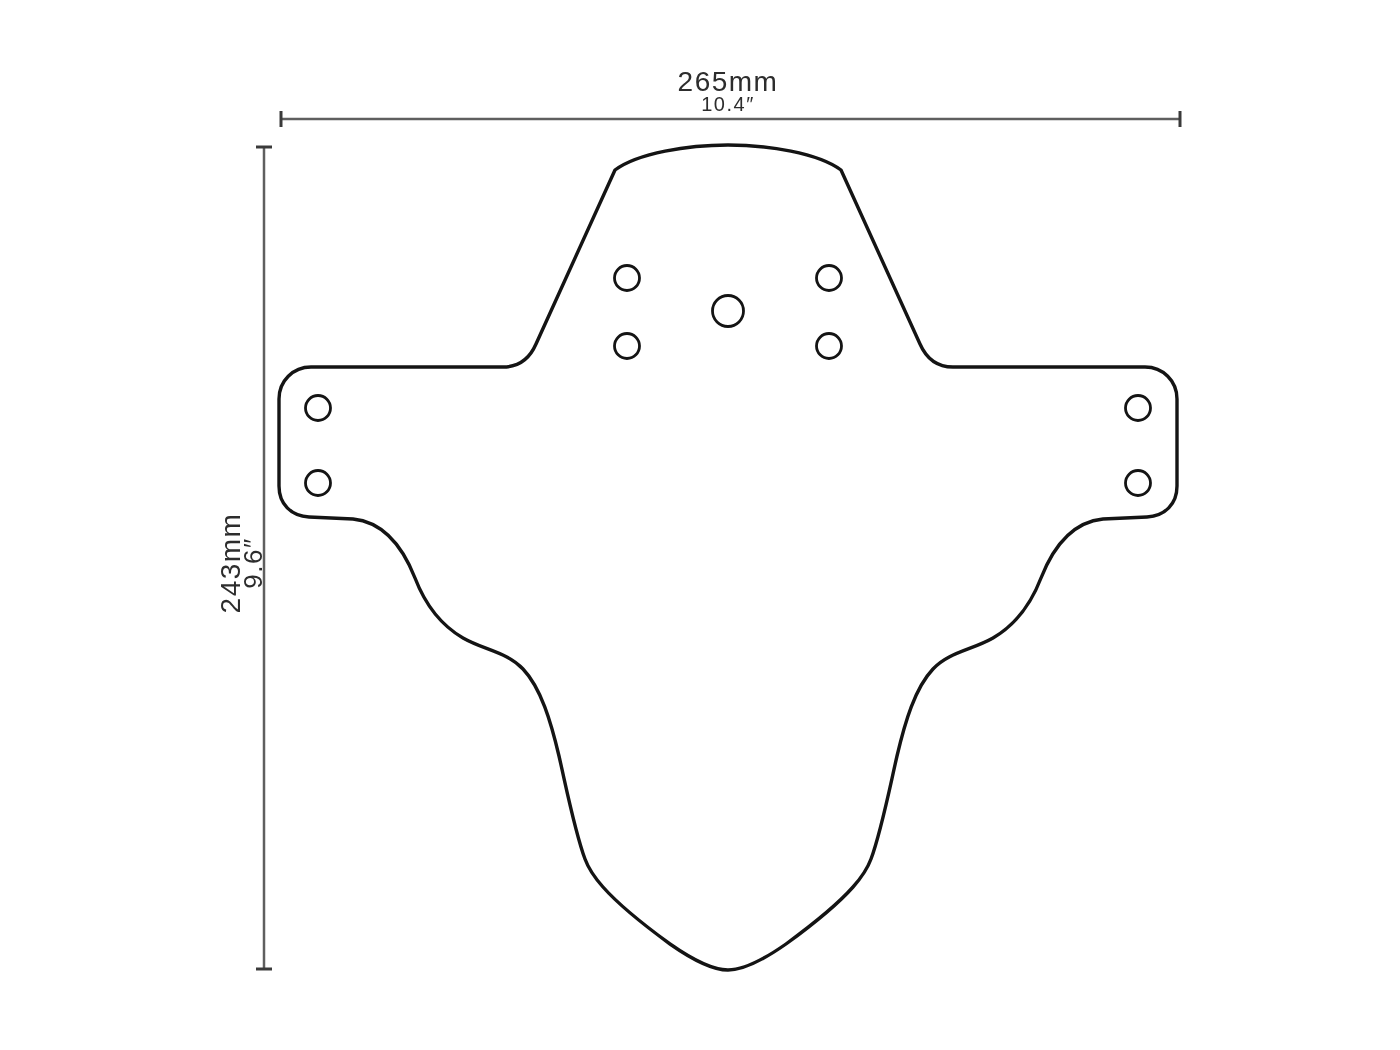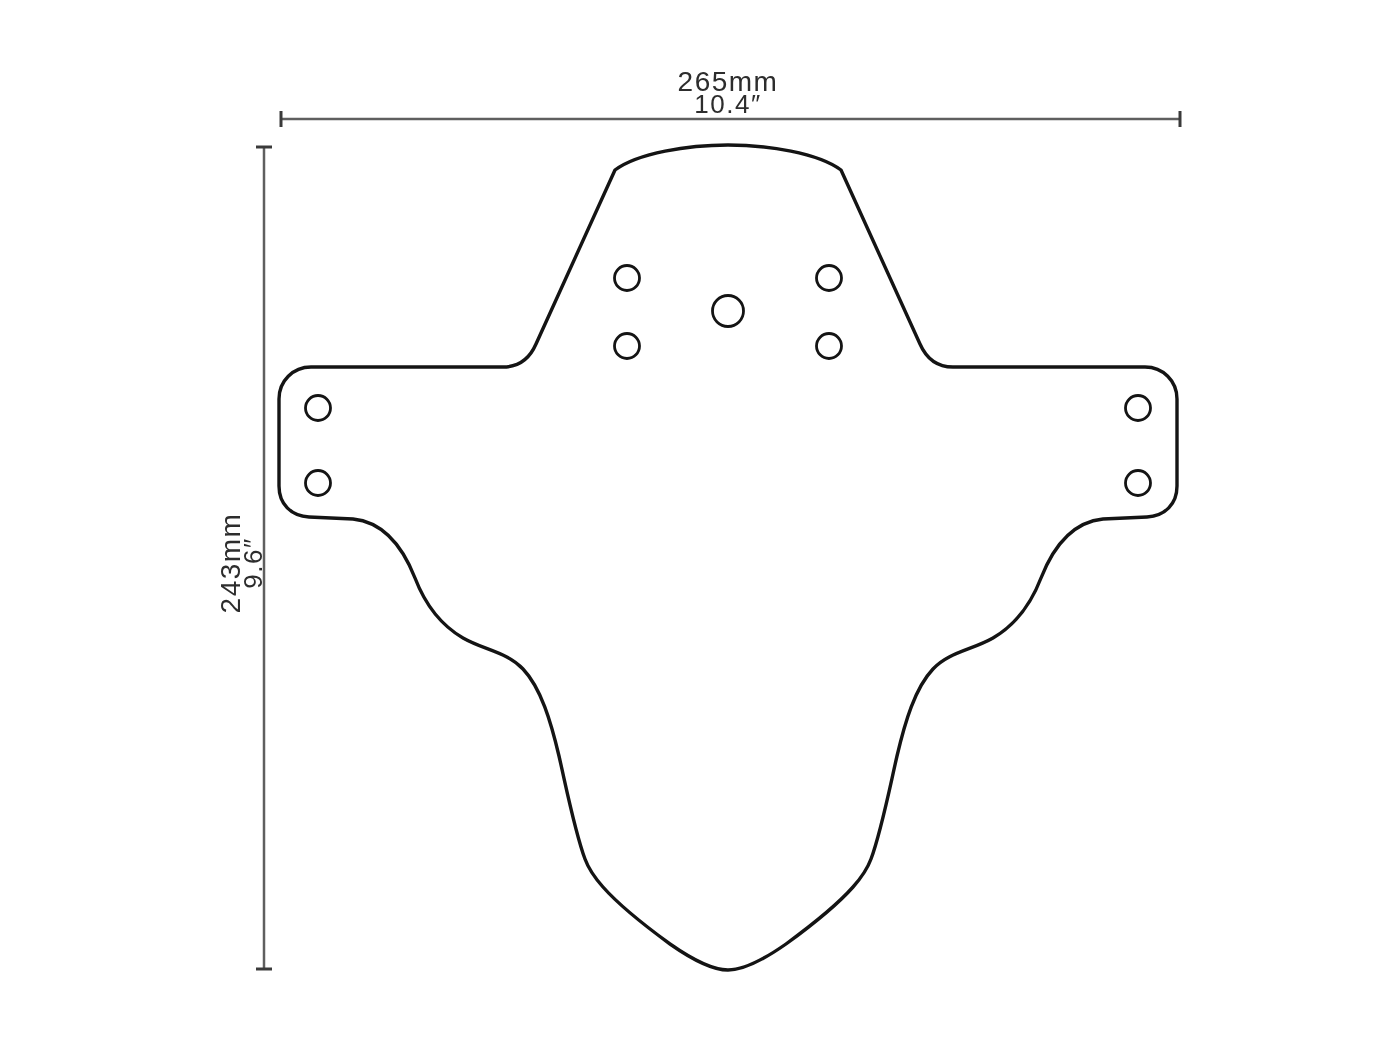--- a/index.html
+++ b/index.html
@@ -25,21 +25,21 @@
     position: absolute;
     color: var(--label_text, #2d2d2d);
     text-align: center;
     letter-spacing: 1.5px;
   }
   .dim-label .mm {
     font-size: 28px;
     line-height: 24px;
   }
   .dim-label .inch {
-    font-size: 26px;
+    font-size: 20px;
     line-height: 21px;
   }
   .width-label {
     left: 528px;
     top: 70px;
     width: 400px;
   }
   .height-label-wrap {
     position: absolute;
     left: 141px;

